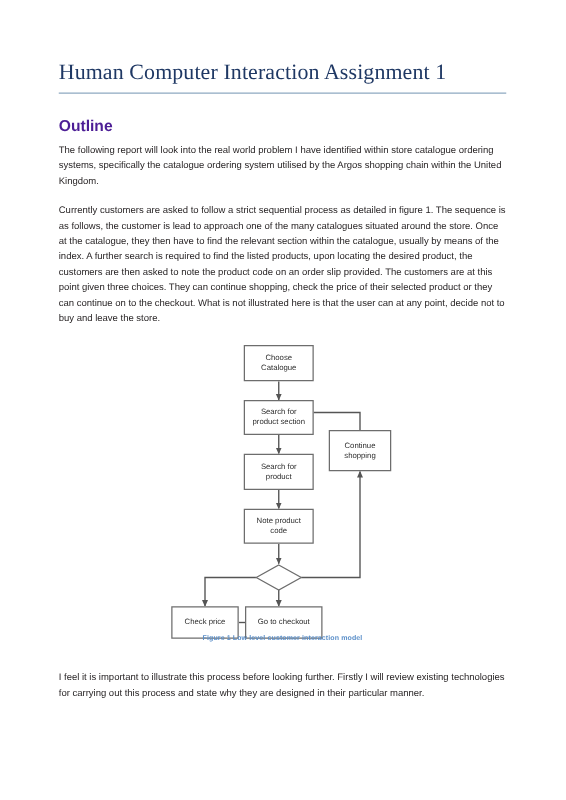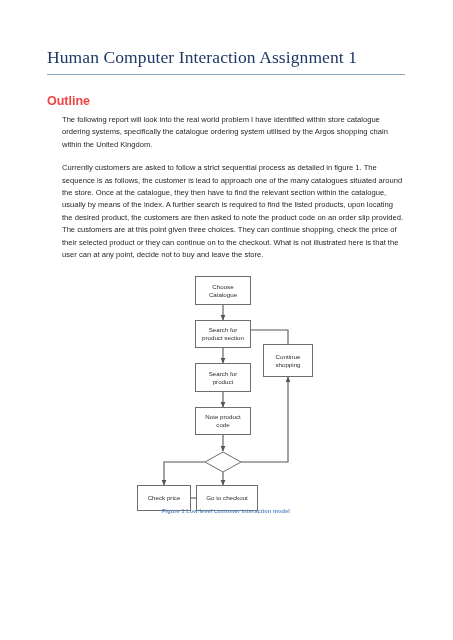--- a/index.html
+++ b/index.html
@@ -46,32 +46,32 @@
     background: #8EA9C1;
     width: 100%;
     margin-bottom: 19px;
   }
 
   
   .section-heading {
     font-family: "Liberation Sans", sans-serif;
     font-size: 12.5px;
     font-weight: bold;
-    color: #ef4444;
+    color: #4c1d95;
     margin: 0 0 5px 0;
     line-height: 1.2;
   }
 
   
   .para {
     font-family: "Liberation Sans", sans-serif;
     font-size: 7.6px;
     line-height: 12.4px;
     color: #231f20;
-    margin: 0 0 11px 15px;
+    margin: 0 0 11px 0;
     text-align: left;
   }
   .para b { font-weight: normal; }
 
   
   .figure {
     position: relative;
     width: 358px;
     height: 250px;
     margin: 3px 0 0 0;
@@ -191,15 +191,16 @@
 
         <div class="node" style="left:90px;top:213px;width:54px;height:26px;">Check price</div>
 
         <div class="node" style="left:149px;top:213px;width:62px;height:26px;">Go to checkout</div>
 
       </div>
 
       <div class="fig-caption">Figure 1 Low level customer interaction model</div>
     </div>
 
+    <p class="para" style="margin-top:14px;">I feel it is important to illustrate this process before looking further. Firstly I will review existing technologies for carrying out this process and state why they are designed in their particular manner.</p>
 
   </div>
 </div>
 
 </body></html>

